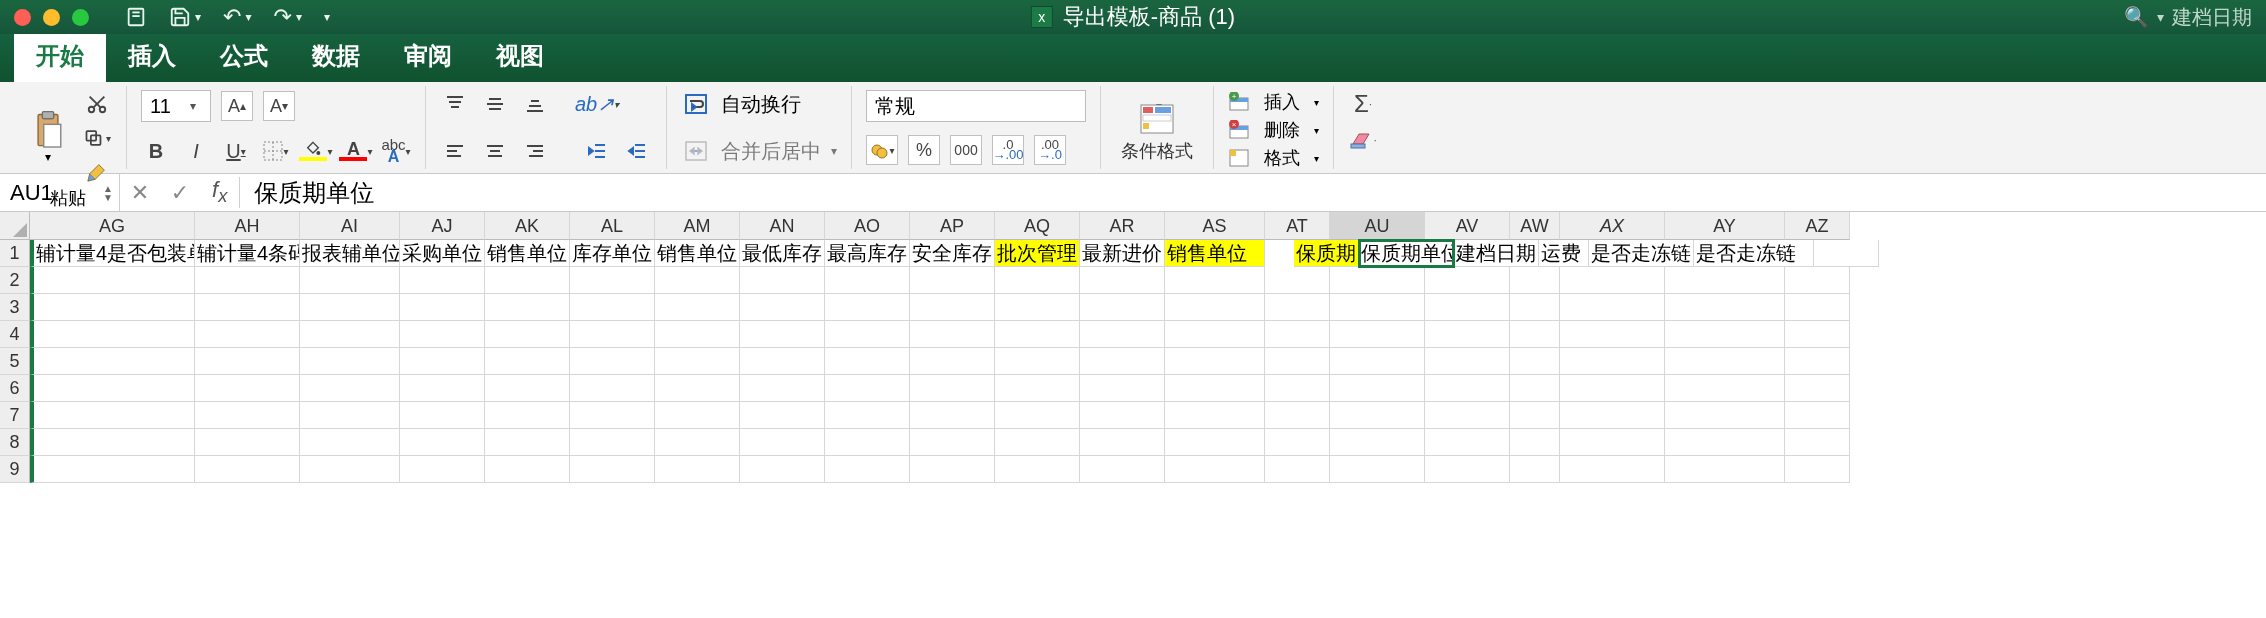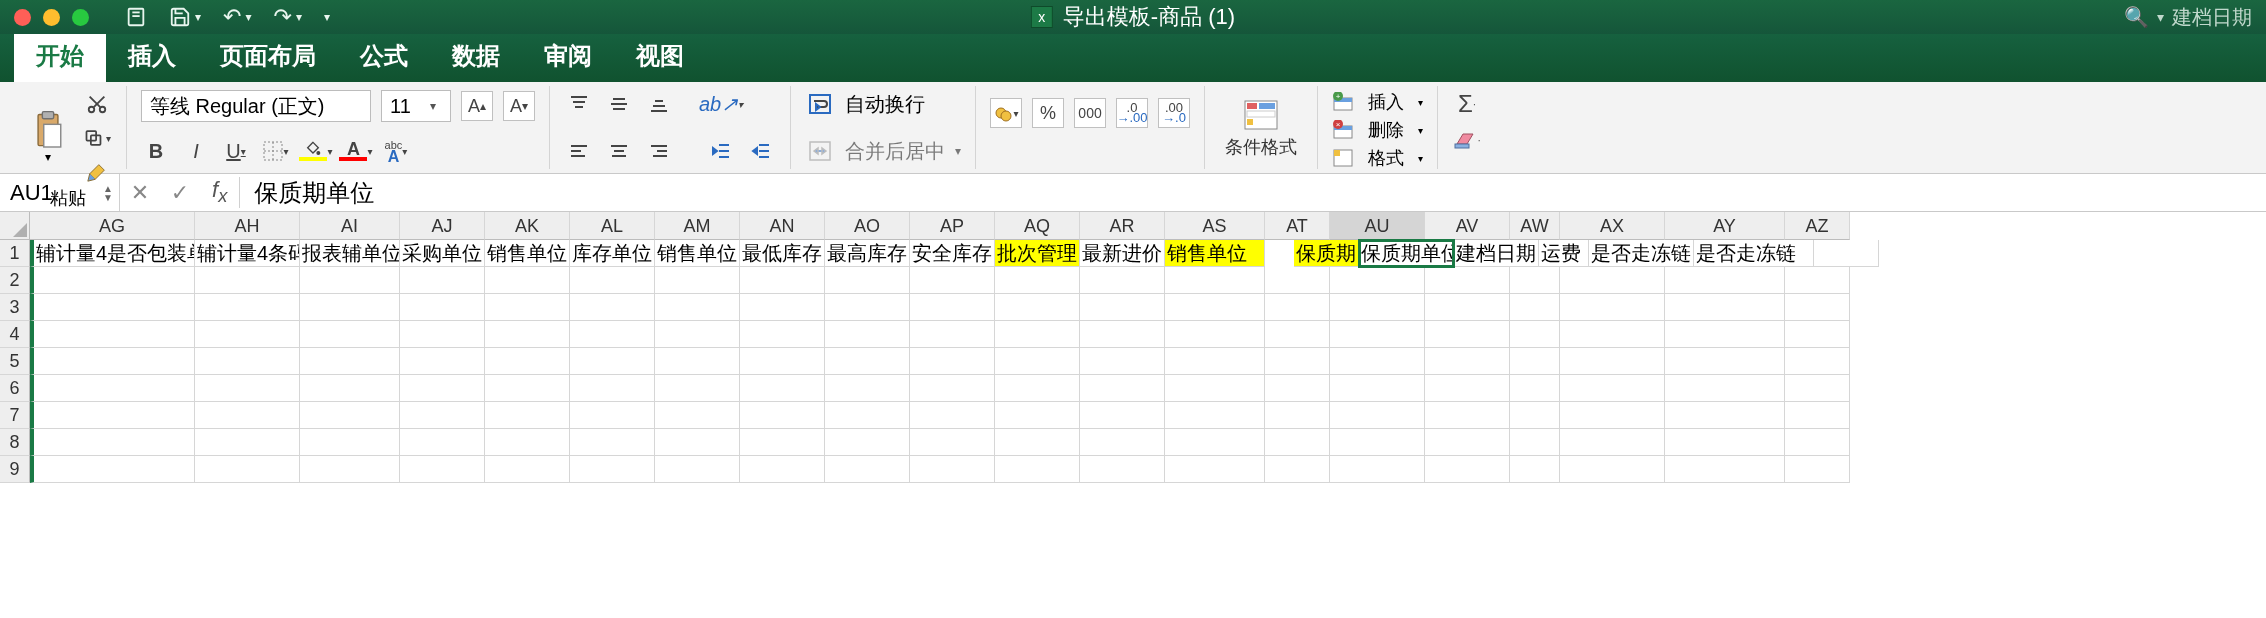--- a/index.html
+++ b/index.html
@@ -102,21 +102,20 @@
   <div class="search-wrap">
     <span class="search-ico">🔍</span>
     <span style="font-size:14px">▾</span>
     <span>建档日期</span>
   </div>
 </div>
 
 <div class="tabrow">
   <div class="tab active">开始</div>
   <div class="tab">插入</div>
-  <div class="tab">页面布局</div>
   <div class="tab">公式</div>
   <div class="tab">数据</div>
   <div class="tab">审阅</div>
   <div class="tab">视图</div>
 </div>
 
 <div class="ribbon">
 
   <div class="group">
     <div class="group-row">
@@ -152,24 +151,20 @@
               <path d="M4 14 L2 22 L10 20" fill="#6aa0e0"></path>
             </svg>
         </div>
       </div>
     </div>
     <div class="lbl" style="text-align:center;font-size:18px">粘贴</div>
   </div>
 
   <div class="group">
     <div class="group-row">
-      <div class="dd" style="width:230px">
-        <input readonly="" value="等线 Regular (正文)" style="">
-        <span class="caret">▾</span>
-      </div>
       <div class="dd" style="width:70px">
         <input style="width: 40px;" readonly="" value="11">
         <span class="caret">▾</span>
       </div>
       <div class="sq">A<span style="font-size:12px">▴</span></div>
       <div class="sq">A<span style="font-size:12px">▾</span></div>
     </div>
     <div class="group-row" style="margin-top:8px">
       <div class="smbtn" style="font-weight:bold">B</div>
       <div class="smbtn" style="font-style:italic">I</div>
@@ -194,21 +189,21 @@
       </div>
       <div class="smbtn">
         <div style="display:flex;flex-direction:column;align-items:center">
           <span style="font-size:18px;font-weight:bold;line-height:16px">A</span>
           <div class="colorbar" style="background:#ff0000"></div>
         </div>
         <span style="font-size:10px">▾</span>
       </div>
       <div class="smbtn">
         <div style="display:flex;flex-direction:column;align-items:center;line-height:12px">
-          <span style="font-size:11px">abc</span>
+          <span style="font-size:15px">abc</span>
           <span style="font-size:16px;color:#2a6ac0;font-weight:bold">A</span>
         </div>
         <span style="font-size:10px">▾</span>
       </div>
     </div>
   </div>
 
   <div class="group">
     <div class="group-row">
       <div class="smbtn">
@@ -296,20 +291,26 @@
             <polygon points="6,11 10,8 10,14" fill="#2a6ac0"></polygon>
             <polygon points="18,11 14,8 14,14" fill="#2a6ac0"></polygon>
           </svg>
         </div>
       <span style="font-size:20px">合并后居中</span>
       <span style="font-size:12px">▾</span>
     </div>
   </div>
 
   <div class="group">
+    <div class="group-row">
+      <div class="dd" style="width:220px">
+        <input readonly="" value="常规" style="">
+        <span class="caret">▾</span>
+      </div>
+    </div>
     <div class="group-row" style="margin-top:8px">
       <div class="sq" style="color:#c08a2a">
         <svg width="20" height="20" viewBox="0 0 20 20">
             <circle cx="7" cy="10" r="5" fill="#f0c040" stroke="#a07020"></circle>
             <circle cx="12" cy="13" r="5" fill="#f0c040" stroke="#a07020"></circle>
           </svg>
         <span style="font-size:10px;color:#444">▾</span>
       </div>
       <div class="sq">%</div>
       <div class="sq" style="font-size:14px">000</div>
@@ -318,21 +319,21 @@
           <span style="color:#2a6ac0">→.00</span>
         </div>
       <div class="sq" style="font-size:13px;flex-direction:column;line-height:10px">
           <span>.00</span>
           <span style="color:#2a6ac0">→.0</span>
         </div>
     </div>
   </div>
 
   <div class="group">
-    <div class="group-row" style="height:100%;align-items:center">
+    <div class="group-row" style="height:100%;align-items:flex-end">
       <div class="bigbtn">
         <div class="iconbox">
           <svg width="36" height="32" viewBox="0 0 36 32">
               <rect x="2" y="2" width="32" height="28" fill="#fff" stroke="#888"></rect>
               <rect x="4" y="4" width="10" height="6" fill="#e06060"></rect>
               <rect x="16" y="4" width="16" height="6" fill="#6aa0e0"></rect>
               <rect x="4" y="12" width="28" height="6" fill="#fff" stroke="#ccc"></rect>
               <rect x="4" y="20" width="6" height="6" fill="#f0c040"></rect>
             </svg>
         </div>
@@ -427,21 +428,21 @@
         <div class="colhdr" style="width: 85px;">AN</div>
         <div class="colhdr" style="width: 85px;">AO</div>
         <div class="colhdr" style="width: 85px;">AP</div>
         <div class="colhdr" style="width: 85px;">AQ</div>
         <div class="colhdr" style="width: 85px;">AR</div>
         <div class="colhdr" style="width: 100px;">AS</div>
         <div class="colhdr" style="width: 65px;">AT</div>
         <div class="colhdr sel" style="width: 95px;">AU</div>
         <div class="colhdr" style="width: 85px;">AV</div>
         <div class="colhdr" style="width: 50px;">AW</div>
-        <div class="colhdr" style="width: 105px;">AX</div>
+        <div class="colhdr" style="width: 105px; font-style: italic;">AX</div>
         <div class="colhdr" style="width: 120px;">AY</div>
         <div class="colhdr" style="width: 65px;">AZ</div>
       </div>
   <div class="datarow">
         <div class="cell left-edge" style="width: 165px;">辅计量4是否包装单位</div>
         <div class="cell" style="width: 105px;">辅计量4条码</div>
         <div class="cell" style="width: 100px;">报表辅单位</div>
         <div class="cell" style="width: 85px;">采购单位</div>
         <div class="cell" style="width: 85px;">销售单位</div>
         <div class="cell" style="width: 85px;">库存单位</div>

